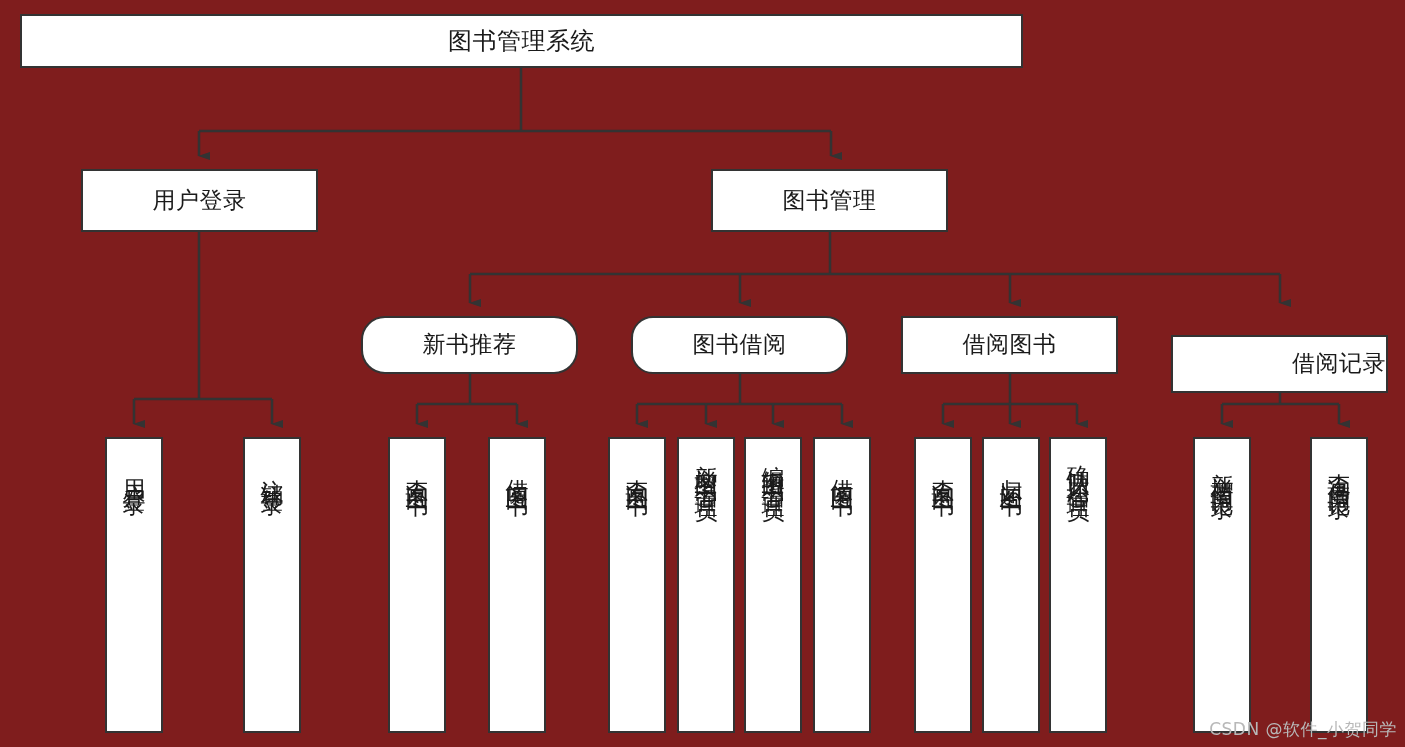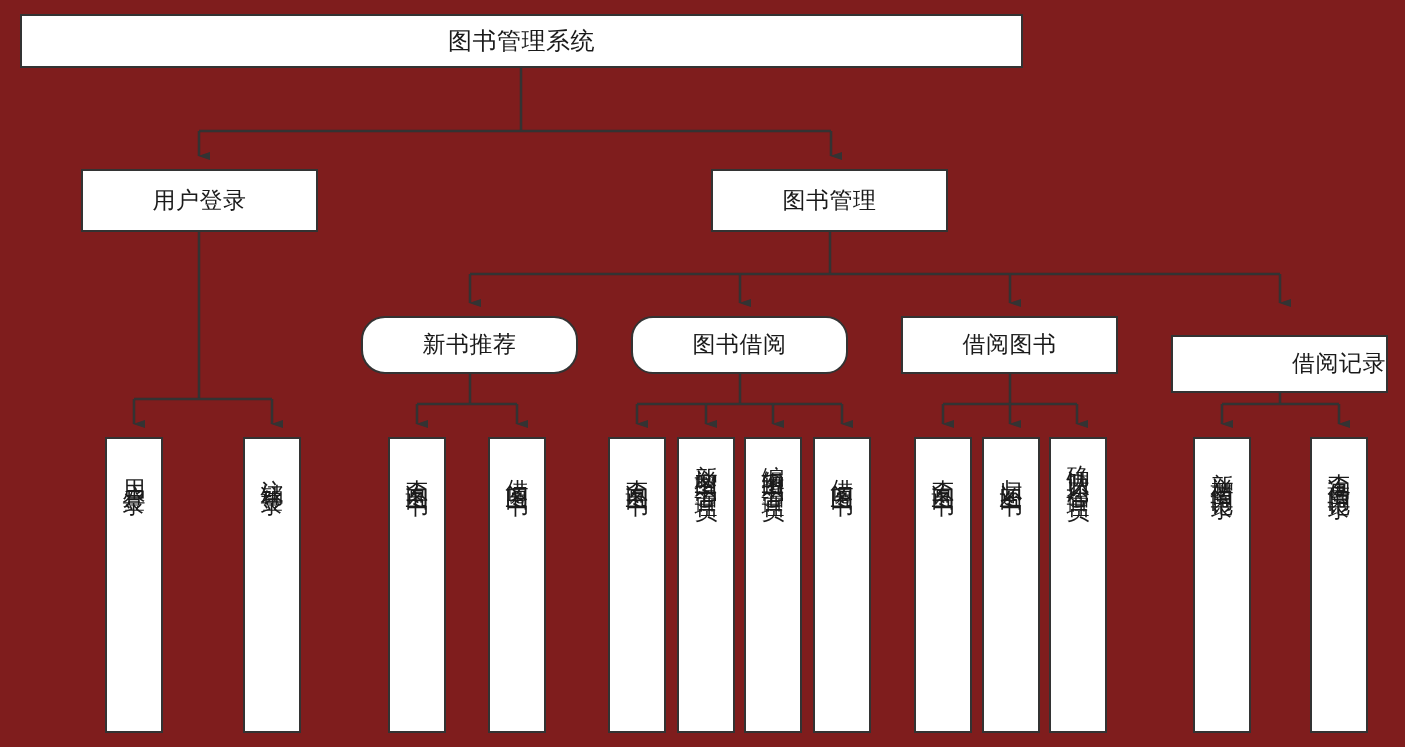--- a/index.html
+++ b/index.html
@@ -199,14 +199,15 @@
   </div>
 
   <div class="node v-node" style="left:1193px; top:437px; width:58px; height:296px; padding-top:16px;">
     <span class="node-label">新增借阅记录</span>
   </div>
 
   <div class="node v-node" style="left:1310px; top:437px; width:58px; height:296px; padding-top:16px;">
     <span class="node-label">查询借阅记录</span>
   </div>
 
+  <div class="watermark">CSDN @软件_小贺同学</div>
 
 </div>
 
 </body></html>

